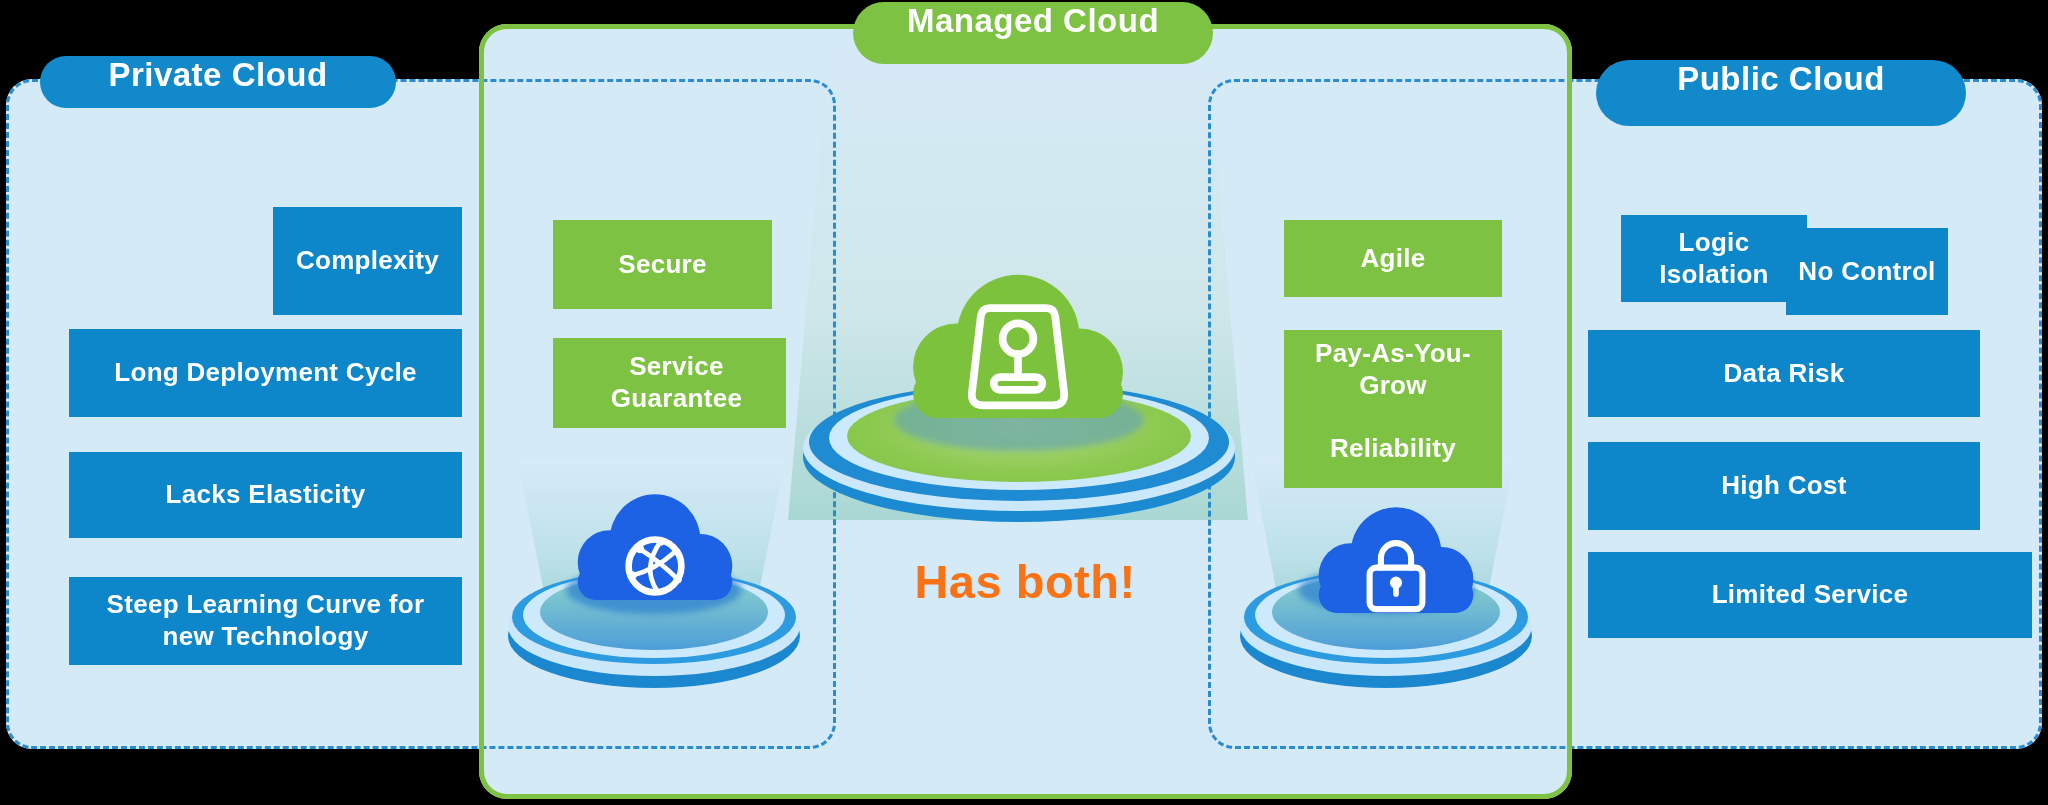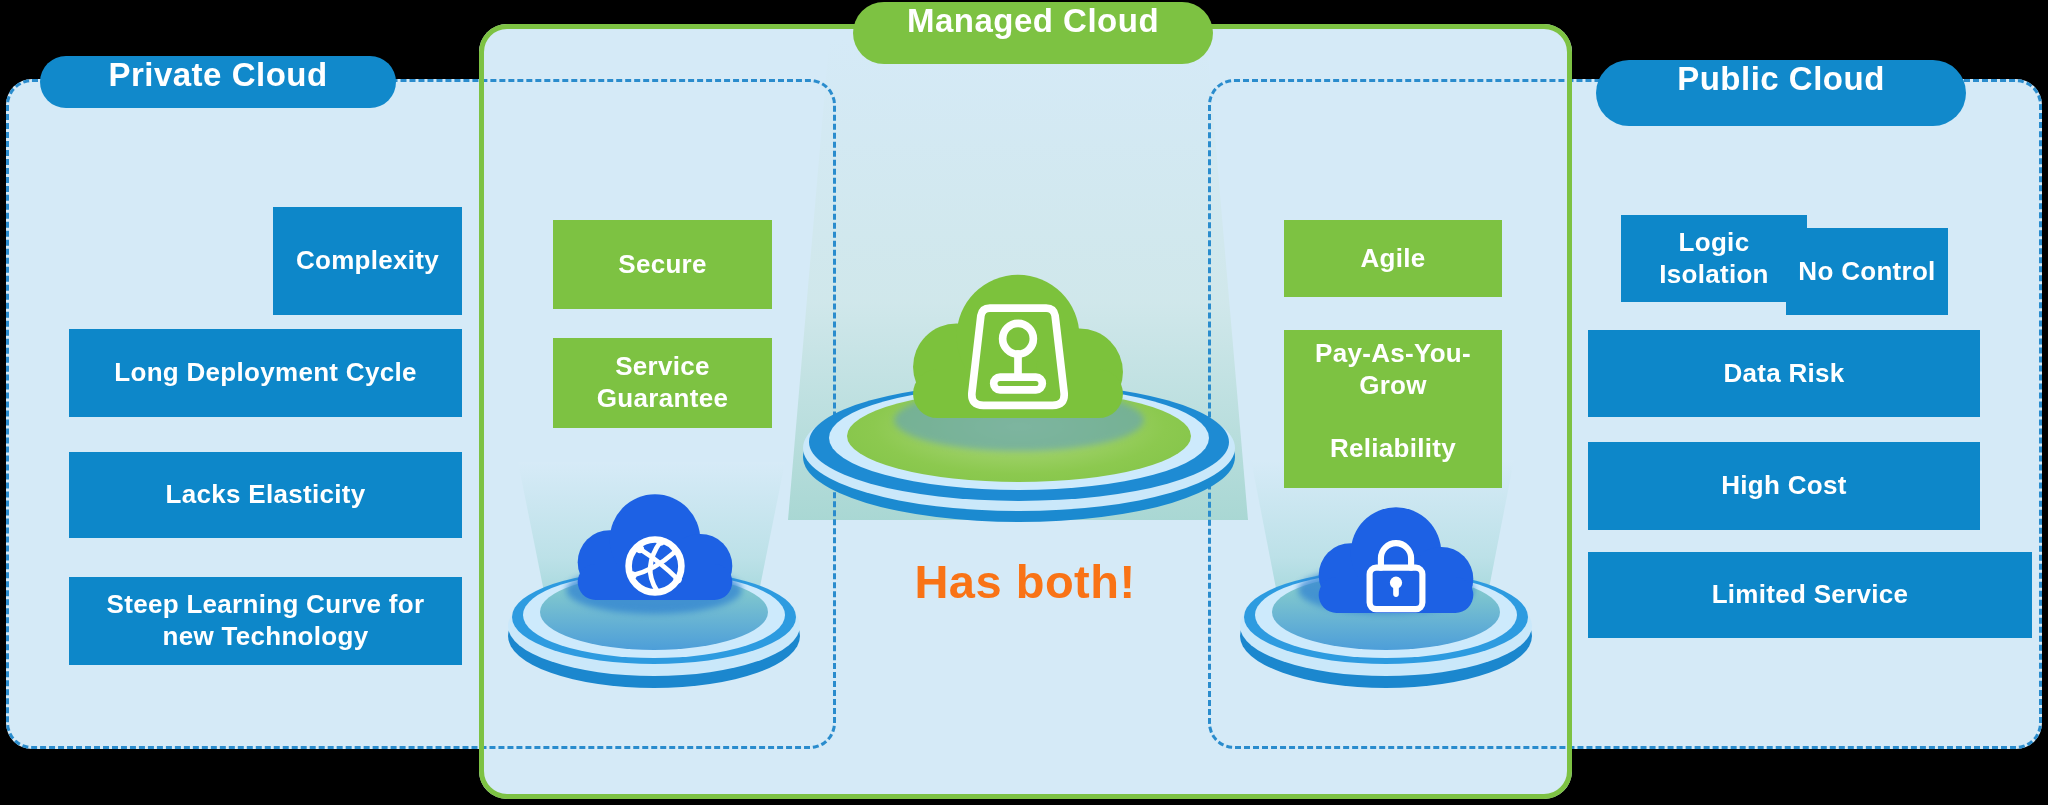--- a/index.html
+++ b/index.html
@@ -135,21 +135,21 @@
     <span>Public Cloud</span>
   </div>
 
   <div class="box blue" style="left:273px;top:207px;width:189px;height:108px;">Complexity</div>
   <div class="box blue" style="left:69px;top:329px;width:393px;height:88px;">Long Deployment Cycle</div>
   <div class="box blue" style="left:69px;top:452px;width:393px;height:86px;">Lacks Elasticity</div>
   <div class="box blue" style="left:69px;top:577px;width:393px;height:88px;">Steep Learning Curve for
 new Technology</div>
 
   <div class="box green" style="left:553px;top:208px;width:219px;height:89px;">Secure</div>
-  <div class="box green" style="left:553px;top:326px;width:219px;height:90px;">Service
+  <div class="box green" style="left:553px;top:326px;width:219px;height:90px;padding-left:14px;">Service
 Guarantee</div>
 
   <div class="box green" style="left:1284px;top:208px;width:218px;height:77px;">Agile</div>
   <div class="box green" style="left:1284px;top:318px;width:218px;height:80px;">Pay-As-You-
 Grow</div>
   <div class="box green" style="left:1284px;top:397px;width:218px;height:79px;">Reliability</div>
 
   <div class="box blue" style="left:1588px;top:215px;width:186px;height:87px;margin-left:33px;">Logic
 Isolation</div>
   <div class="box blue" style="left:1786px;top:228px;width:162px;height:87px;">No Control</div>

